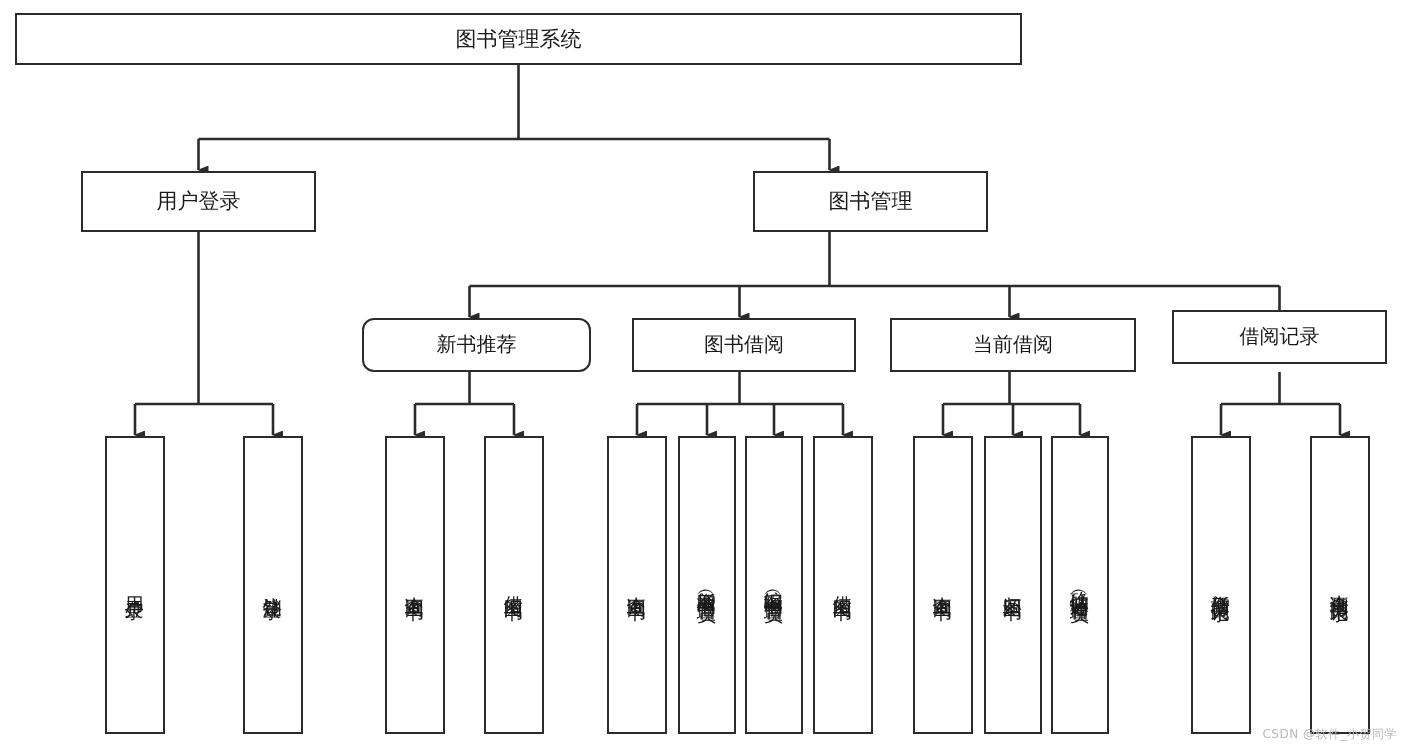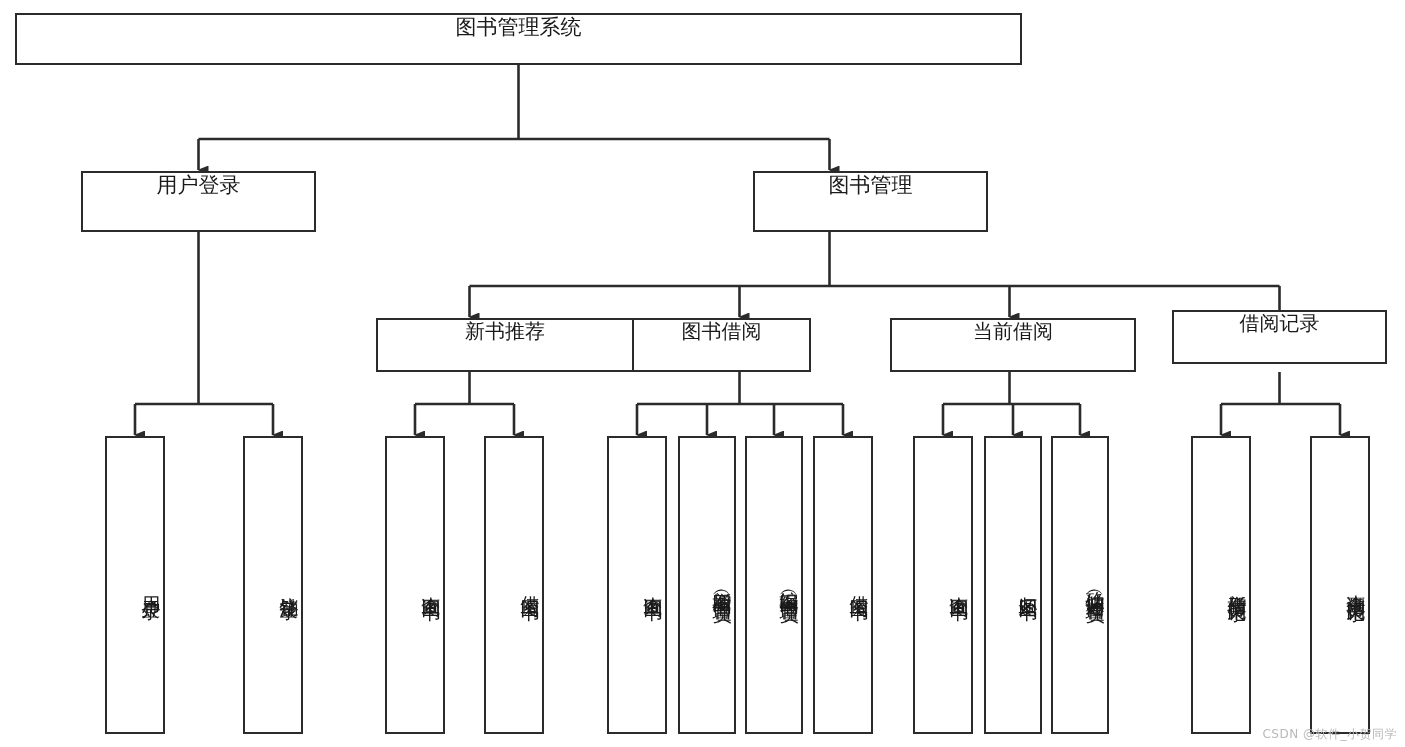--- a/index.html
+++ b/index.html
@@ -25,21 +25,21 @@
     width: 1405px;
     height: 747px;
     pointer-events: none;
   }
   .node {
     position: absolute;
     box-sizing: border-box;
     background: #ffffff;
     border: 2px solid #2b2b2b;
     display: flex;
-    align-items: flex-start;
+    align-items: center;
     justify-content: center;
     color: #1a1a1a;
     line-height: 1.18;
     text-align: center;
   }
   .node.level-root {
     font-size: 21px;
   }
   .node.level-2 {
     font-size: 21px;
@@ -123,24 +123,24 @@
   <div id="node-layer">
       <div class="node level-root" style="left: 15px; top: 13px; width: 1007px; height: 52px;">
         <span class="node-label">图书管理系统</span>
       </div>
       <div class="node level-2" style="left: 81px; top: 171px; width: 235px; height: 61px;">
         <span class="node-label">用户登录</span>
       </div>
       <div class="node level-2" style="left: 753px; top: 171px; width: 235px; height: 61px;">
         <span class="node-label">图书管理</span>
       </div>
-      <div class="node level-3" style="left: 376px; top: 318px; width: 258px; height: 54px;">
+      <div class="node level-3" style="left: 362px; top: 318px; width: 229px; height: 54px; border-radius: 12px;">
         <span class="node-label">新书推荐</span>
       </div>
-      <div class="node level-3" style="left: 632px; top: 318px; width: 179px; height: 54px;">
+      <div class="node level-3" style="left: 632px; top: 318px; width: 224px; height: 54px;">
         <span class="node-label">图书借阅</span>
       </div>
       <div class="node level-3" style="left: 890px; top: 318px; width: 246px; height: 54px;">
         <span class="node-label">当前借阅</span>
       </div>
       <div class="node level-3" style="left: 1172px; top: 310px; width: 215px; height: 54px;">
         <span class="node-label">借阅记录</span>
       </div>
       <div class="node leaf" style="left: 105px; top: 436px; width: 60px; height: 298px;">
         <span class="node-label">用户登录</span>

